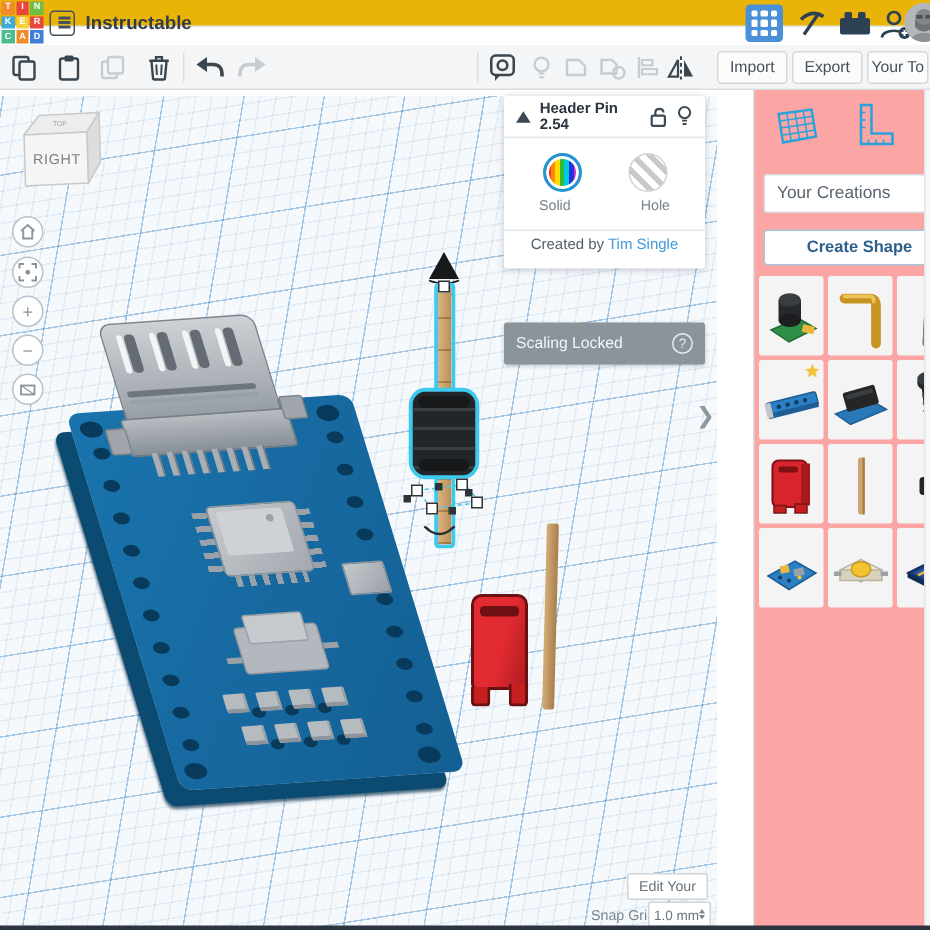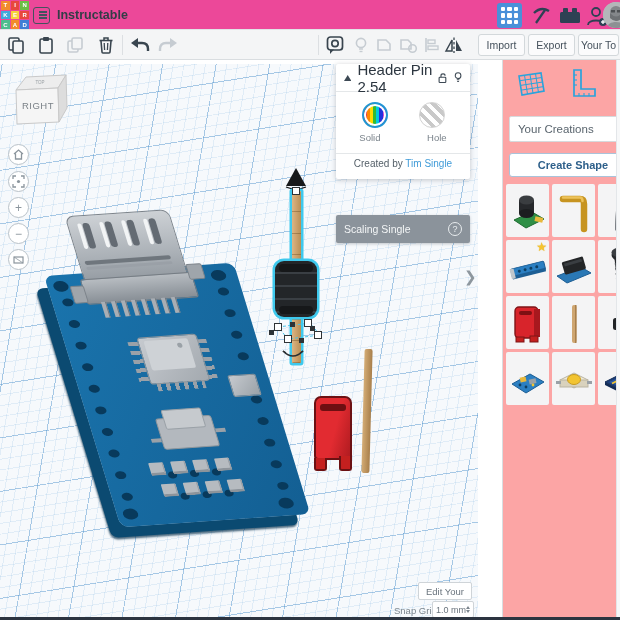--- a/index.html
+++ b/index.html
@@ -1,21 +1,21 @@
 <!DOCTYPE html>
 <html><head>
 <meta charset="utf-8">
 <style>
   * { margin:0; padding:0; box-sizing:border-box; }
   html,body { width:620px; height:620px; overflow:hidden; }
   body { font-family:"Liberation Sans", sans-serif; background:#fff; position:relative; color:#3a4650; }
   .abs { position:absolute; }
 
   
-  #header { position:absolute; left:0; top:0; width:620px; height:30px; background:#ec4899; border-bottom:1px solid #e1e4e7; z-index:40; }
+  #header { position:absolute; left:0; top:0; width:620px; height:18px; background:#eab308; border-bottom:1px solid #e1e4e7; z-index:40; }
   #logo { position:absolute; left:1px; top:1px; width:28px; height:28px; display:grid; grid-template-columns:repeat(3,1fr); gap:1px; }
   #logo .tile { display:flex; align-items:center; justify-content:center; color:#fff; font-size:6px; font-weight:bold; }
   .t0{background:#F28C2B}.t1{background:#E8473E}.t2{background:#6CBE45}
   .t3{background:#3FA9DC}.t4{background:#F7D03C}.t5{background:#E8473E}
   .t6{background:#4DBD8E}.t7{background:#F28C2B}.t8{background:#3F7FD6}
   #menu-icon { position:absolute; left:33px; top:7px; width:17px; height:17px; border:1.6px solid #44525e; border-radius:3px; padding:2px 2px; }
   #menu-icon i { display:block; height:1.6px; background:#44525e; margin:1.6px 0 0 3px; }
   #menu-icon i:first-child{ margin-top:1px; }
   #doc-title { position:absolute; left:57px; top:8px; font-size:12.5px; font-weight:bold; color:#333d47; }
   #grid-btn { position:absolute; left:497px; top:3px; width:25px; height:25px; background:#4A90D9; border-radius:3px; display:grid; grid-template-columns:repeat(3,1fr); gap:2px; padding:4px; }
@@ -100,21 +100,21 @@
   #red-box { position:absolute; left:310px; top:328px; width:46px; height:84px; z-index:8; }
   #red-box .body { position:absolute; left:4px; top:4px; width:38px; height:64px; background:linear-gradient(105deg,#e22b31 55%,#b01b20); border:2px solid #6b1113; border-radius:7px 7px 4px 4px; }
   #red-box .slot { position:absolute; left:10px; top:12px; width:26px; height:7px; background:#6e0f12; border-radius:3px; }
   #red-box .footA { position:absolute; left:4px; top:66px; width:13px; height:13px; background:#c4201f; border:2px solid #6b1113; border-top:none; border-radius:0 0 3px 3px; }
   #red-box .footB { position:absolute; left:29px; top:64px; width:13px; height:15px; background:#c4201f; border:2px solid #6b1113; border-top:none; border-radius:0 0 3px 3px; }
   #stick2 { position:absolute; left:363px; top:285px; width:8px; height:124px; background:linear-gradient(90deg,#d4ac75,#a87f4b); border-radius:2px; transform:rotate(1.5deg); z-index:8; }
 
   
   #prop-panel { position:absolute; left:336px; top:64px; width:134px; background:#fff; border-radius:2px; box-shadow:0 1px 5px rgba(30,40,50,.25); z-index:20; }
   #prop-head { height:28px; border-bottom:1px solid #e4e7e9; display:flex; align-items:center; padding:0 8px; }
-  #prop-title { font-size:15px; font-weight:normal; color:#2c3640; margin-left:6px; }
+  #prop-title { font-size:10px; font-weight:bold; color:#2c3640; margin-left:6px; }
   .swatch-row { display:flex; justify-content:space-around; padding:10px 10px 4px; }
   .swatch { width:26px; height:26px; border-radius:50%; }
   #sw-solid { background:linear-gradient(90deg,#e33 0 14%,#f80 14% 28%,#fd0 28% 42%,#3b3 42% 56%,#0cd 56% 70%,#23d 70% 85%,#c3c 85% 100%); border:2px solid #2196d3; box-shadow:inset 0 0 0 2px #fff; }
   #sw-hole { background:repeating-linear-gradient(45deg,#c9c9c9 0 4px,#fff 4px 8px); border:1px solid #d2d2d2; }
   .swatch-lbls { display:flex; justify-content:space-around; font-size:9.5px; color:#7a838b; padding-bottom:10px; border-bottom:1px solid #e4e7e9; }
   #prop-desc { font-size:10px; color:#556069; text-align:center; padding:9px 4px 2px; }
   #prop-created { font-size:10px; color:#556069; text-align:center; padding:4px 0 10px; }
   #prop-created a { color:#3F9BD8; text-decoration:none; }
   #scaling-bar { position:absolute; left:336px; top:215px; width:134px; height:28px; background:#8b939b; border-radius:2px; display:flex; align-items:center; padding:0 8px; z-index:20; box-shadow:0 1px 3px rgba(30,40,50,.25); }
   #scaling-bar span { color:#f4f6f7; font-size:10.5px; }
@@ -442,21 +442,21 @@
   </div>
   <div class="swatch-lbls">
     <span>Solid</span>
     <span>Hole</span>
   </div>
   <div id="prop-created">
     <span>Created by </span><a href="#">Tim Single</a>
   </div>
 </div>
 <div id="scaling-bar">
-  <span>Scaling Single</span>
+  <span>Scaling Locked</span>
   <div class="q">?</div>
 </div>
 
 <div id="panel-chevron">❯</div>
 
 <div id="sidebar">
   <svg class="abs" style="left:12px; top:8px;" width="32" height="32" viewBox="0 0 32 32">
     <polygon points="4,8 26,5 29,23 7,27" fill="none" stroke="#2aa3dc" stroke-width="1.6"></polygon>
     <line x1="9.5" y1="7.3" x2="12.5" y2="26" stroke="#2aa3dc" stroke-width="1"></line>
       <line x1="15" y1="6.5" x2="18" y2="25.3" stroke="#2aa3dc" stroke-width="1"></line>

